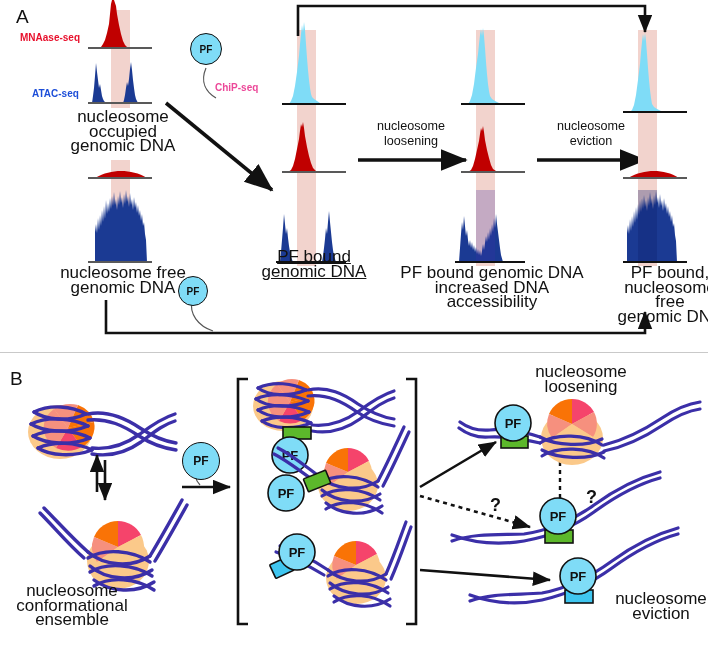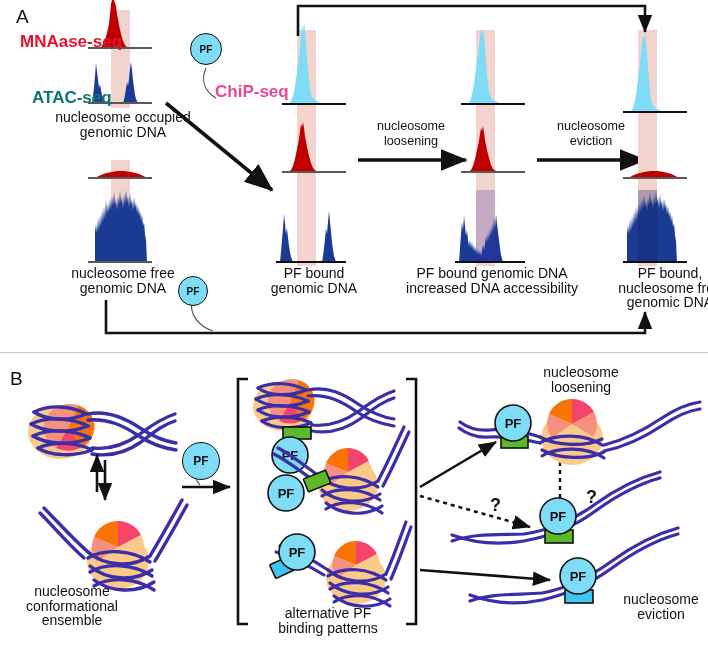--- a/index.html
+++ b/index.html
@@ -6,24 +6,24 @@
   body{
     width:708px;height:648px;position:relative;overflow:hidden;
     font-family:"Liberation Sans","DejaVu Sans",sans-serif;
     color:#111;
   }
   .fig{position:absolute;left:0;top:0;width:708px;height:648px;}
   .panel-letter{
     position:absolute;font-size:19px;font-weight:400;color:#111;
   }
   .caption{
-    position:absolute;text-align:center;font-size:14px;line-height:14.5px;
+    position:absolute;text-align:center;font-size:17px;line-height:14.5px;
     color:#111;white-space:pre-line;
   }
-  .axlabel{position:absolute;font-size:17px;font-weight:700;}
+  .axlabel{position:absolute;font-size:10px;font-weight:700;}
   .steplabel{
     position:absolute;text-align:center;font-size:12.6px;line-height:15px;
     color:#111;white-space:pre-line;
   }
   .pfcircle{
     position:absolute;border-radius:50%;
     background:#7fdcf7;border:1.3px solid #111;
     display:flex;align-items:center;justify-content:center;
     font-size:10px;font-weight:700;color:#111;letter-spacing:.2px;
   }
@@ -126,31 +126,31 @@
   <line x1="623" y1="262" x2="687" y2="262" stroke="#111" stroke-width="2"></line>
 
   <path d="M298,36 L298,6 L645,6 L645,32" fill="none" stroke="#111" stroke-width="2.6" marker-end="url(#arrowBlkSm)"></path>
 
   <path d="M106,300 L106,333 L645,333 L645,312" fill="none" stroke="#111" stroke-width="2.6" marker-end="url(#arrowBlkSm)"></path>
 
   <path d="M192,300 C189,314 198,326 213,331" fill="none" stroke="#555" stroke-width="1.2"></path>
 </svg>
 
 <div class="axlabel" style="left:20px;top:32px;color:#e8112d;">MNAase-seq</div>
-<div class="axlabel" style="left:32px;top:88px;color:#0f766e;">ATAC-seq</div>
+<div class="axlabel" style="left:32px;top:88px;color:#1d4ed8;">ATAC-seq</div>
 <div class="axlabel" style="left:215px;top:82px;color:#ec4899;">ChiP-seq</div>
 
 <div class="pfcircle" style="left:190px;top:33px;width:30px;height:30px;">PF</div>
 <div class="pfcircle" style="left:178px;top:276px;width:28px;height:28px;">PF</div>
 
 <div class="caption" style="left:48px;top:110px;width:150px;">nucleosome occupied
 genomic DNA</div>
 <div class="caption" style="left:48px;top:266px;width:150px;">nucleosome free
 genomic DNA</div>
-<div class="caption" style="left:244px;top:266px;width:140px;">PF bound
+<div class="caption" style="left:244px;top:250px;width:140px;text-decoration:underline;">PF bound
 genomic DNA</div>
 <div class="caption" style="left:396px;top:266px;width:192px;">PF bound genomic DNA
 increased DNA accessibility</div>
 <div class="caption" style="left:608px;top:266px;width:124px;">PF bound,
 nucleosome free
 genomic DNA</div>
 
 <div class="steplabel" style="left:344px;top:119px;width:134px;">nucleosome
 loosening</div>
 <div class="steplabel" style="left:524px;top:119px;width:134px;">nucleosome
@@ -342,22 +342,20 @@
     <circle cx="578" cy="576" r="18" fill="#7fdcf7" stroke="#111" stroke-width="1.6"></circle>
     <text x="578" y="581" font-family="Liberation Sans, sans-serif" font-size="13" font-weight="700" fill="#111" text-anchor="middle">PF</text>
   </g>
 </svg>
 
 <div class="pfcircle" style="left:182px;top:442px;width:36px;height:36px;border-width:1.6px;font-size:12px;">PF</div>
 
 <div class="caption" style="left:2px;top:584px;width:140px;">nucleosome
 conformational
 ensemble</div>
-<div class="caption" style="left:258px;top:606px;width:140px;">alternative PF
-binding patterns</div>
 <div class="caption" style="left:512px;top:365px;width:138px;">nucleosome
 loosening</div>
 <div class="caption" style="left:614px;top:592px;width:94px;">nucleosome
 eviction</div>
 
 <div class="qmark" style="left:586px;top:487px;">?</div>
 <div class="qmark" style="left:490px;top:495px;">?</div>
 
 </div>
 

